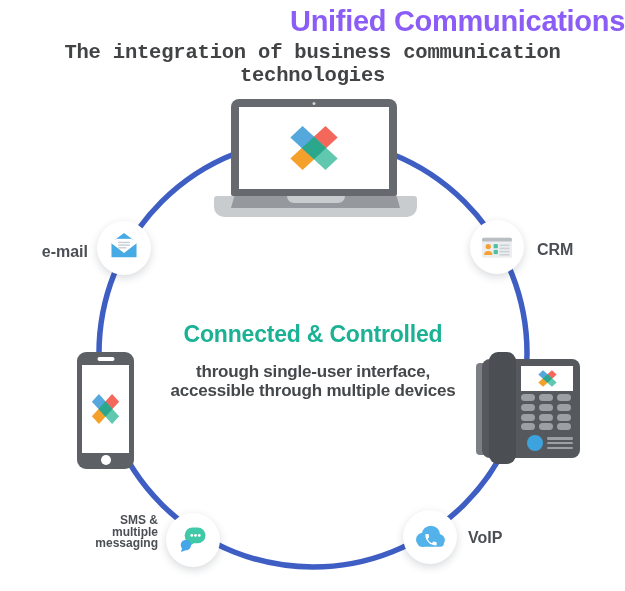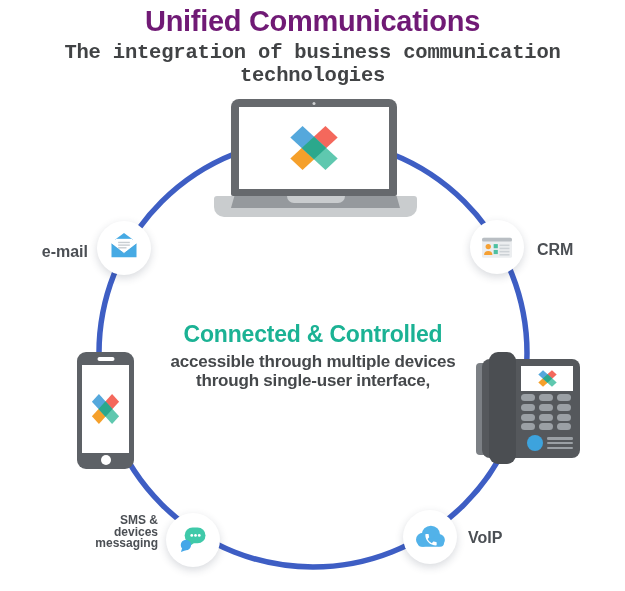--- a/index.html
+++ b/index.html
@@ -1,20 +1,20 @@
 <!DOCTYPE html>
 <html><head>
 <meta charset="utf-8">
 <style>
   html,body{margin:0;padding:0;background:#fff;}
   .stage{position:relative;width:625px;height:591px;background:#fff;overflow:hidden;
          font-family:"Liberation Sans",sans-serif;}
   
-  .title{position:absolute;top:5px;left:0;right:0;text-align:center;
-         font-size:29px;font-weight:700;color:#701a75;letter-spacing:-.3px;}
+  .title{position:absolute;top:5px;left:0;right:0;text-align:right;
+         font-size:29px;font-weight:700;color:#8b5cf6;letter-spacing:-.3px;}
   .subtitle{position:absolute;top:41px;left:0;right:0;text-align:center;
          font-size:20.5px;font-weight:700;color:#414345;letter-spacing:-.2px;font-family:Liberation Mono, monospace;}
   
   .ring{position:absolute;left:0;top:0;width:625px;height:591px;}
   .ring circle{fill:none;stroke:#3e5ec4;stroke-width:5.5px;}
   
   .laptop-screen{position:absolute;left:231px;top:99px;width:166px;height:97px;
          background:#66696d;border-radius:8px 8px 2px 2px;}
   .laptop-display{position:absolute;left:8px;top:8px;right:8px;bottom:7px;background:#fff;
          display:flex;align-items:center;justify-content:center;}
@@ -57,21 +57,21 @@
   .node-sms{left:166px;top:513px;}
   .node-voip{left:403px;top:510px;}
   
   .nlabel{position:absolute;font-weight:700;color:#4b4f54;font-size:16px;}
   .lbl-email{left:8px;top:243px;width:80px;text-align:right;}
   .lbl-crm{left:537px;top:241px;}
   .lbl-sms{left:66px;top:515px;width:92px;text-align:right;font-size:12px;line-height:11.5px;}
   .lbl-voip{left:468px;top:529px;}
   
   .center-text{position:absolute;left:113px;top:321px;width:400px;text-align:center;}
-  .center-heading{font-size:23px;font-weight:700;color:#1bb294;margin-bottom:5px;letter-spacing:-.2px;}
+  .center-heading{font-size:23px;font-weight:700;color:#1bb294;margin-bottom:15px;letter-spacing:-.2px;}
   .center-line{font-size:17px;font-weight:700;color:#45484b;line-height:18.5px;letter-spacing:-.2px;}
   .hidden-defs{position:absolute;width:0;height:0;}
 </style>
 </head>
 <body>
 
 <svg class="hidden-defs" aria-hidden="true">
   <defs>
     <g id="xlogo">
       <g transform="rotate(-45 50 50)">
@@ -185,36 +185,36 @@
       <polygon points="19,25 27,26 17,34" fill="#3fc9a9"></polygon>
       <circle cx="22.5" cy="18.5" r="1.7" fill="#ffffff"></circle>
       <circle cx="27" cy="18.5" r="1.7" fill="#ffffff"></circle>
       <circle cx="31.5" cy="18.5" r="1.7" fill="#ffffff"></circle>
       <circle cx="15.5" cy="30" r="6.2" fill="#45a7e8"></circle>
       <polygon points="11,33.5 16,36 9.5,38.5" fill="#45a7e8"></polygon>
     </svg>
   </div>
   <div class="nlabel lbl-sms">
     <div>SMS &amp;</div>
-    <div>devices</div>
+    <div>multiple</div>
     <div>messaging</div>
   </div>
 
   <div class="node node-voip">
     <svg viewBox="0 0 48 48" width="42" height="42">
       <circle cx="16" cy="27" r="8" fill="#52b2e9"></circle>
       <circle cx="25" cy="21.5" r="10.5" fill="#52b2e9"></circle>
       <circle cx="34" cy="27.5" r="7" fill="#52b2e9"></circle>
       <rect x="10" y="26" width="30" height="9" rx="4.5" fill="#52b2e9"></rect>
       <g transform="translate(16.5,18.5) scale(0.72)">
         <path fill="#ffffff" d="M6.62 10.79c1.44 2.83 3.76 5.14 6.59 6.59l2.2-2.2c.27-.27.67-.36 1.02-.24 1.12.37 2.33.57 3.57.57.55 0 1 .45 1 1V20c0 .55-.45 1-1 1-9.39 0-17-7.61-17-17 0-.55.45-1 1-1h3.5c.55 0 1 .45 1 1 0 1.25.2 2.45.57 3.57.11.35.03.74-.25 1.02l-2.2 2.2z"></path>
       </g>
     </svg>
   </div>
   <div class="nlabel lbl-voip">VoIP</div>
 
   <div class="center-text">
     <div class="center-heading">Connected &amp; Controlled</div>
+    <div class="center-line">through single-user interface,</div>
     <div class="center-line">accessible through multiple devices</div>
-    <div class="center-line">through single-user interface,</div>
   </div>
 
 </div>
 
 </body></html>

